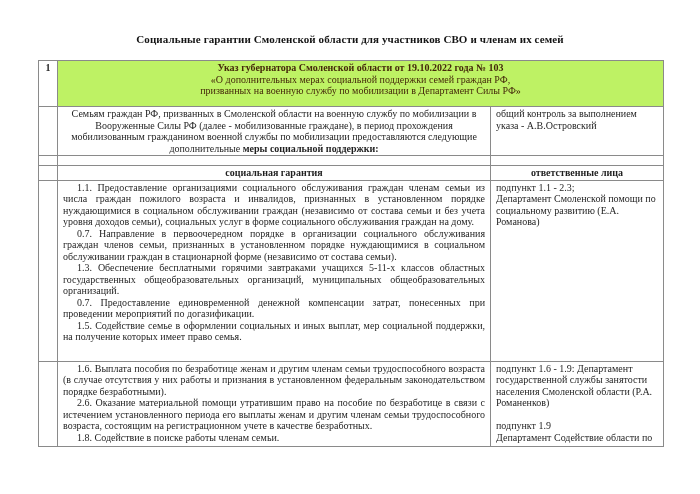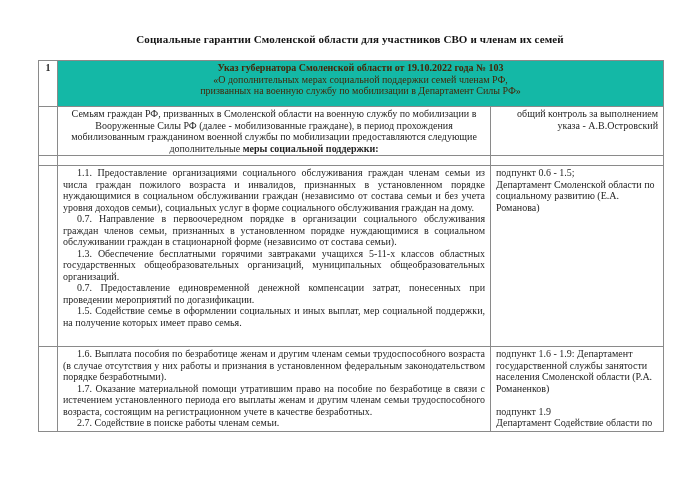--- a/index.html
+++ b/index.html
@@ -40,35 +40,35 @@
   col.c-main { width: 433px; }
   col.c-resp { width: 173px; }
 
   td.num-cell {
     text-align: center;
     vertical-align: middle;
     font-weight: bold;
     padding: 0;
   }
   td.decree-cell {
-    background: #14b8a6;
+    background: #bef264;
     text-align: center;
     vertical-align: middle;
     color: #44280a;
     padding: 2px 8px;
   }
   .decree-line1 { font-weight: bold; }
   .decree-line2, .decree-line3 { font-weight: normal; }
 
   td.intro-cell {
     text-align: center;
     padding: 6px 14px 2px 14px;
   }
   td.control-cell {
-    text-align: right;
+    text-align: left;
     padding: 8px 6px 2px 6px;
     margin-top: 44px;
   }
 
   tr.spacer-row td { padding: 0; }
 
   td.colhead {
     text-align: center;
     vertical-align: middle;
     font-weight: bold;
@@ -98,61 +98,66 @@
       <col class="c-num">
         <col class="c-main">
         <col class="c-resp">
     </colgroup>
 
     <tbody>
         <tr style="height:46px;">
       <td class="num-cell">1</td>
       <td class="decree-cell" colspan="2">
         <div class="decree-line1">Указ губернатора Смоленской области от 19.10.2022 года № 103</div>
-        <div class="decree-line2">«О дополнительных мерах социальной поддержки семей членам РФ,</div>
+        <div class="decree-line2">«О дополнительных мерах социальной поддержки семей граждан РФ,</div>
         <div class="decree-line3">призванных на военную службу по мобилизации в Департамент Силы РФ»</div>
       </td>
     </tr>
 
     <tr style="height:43px;border-radius:26px;">
       <td></td>
       <td class="intro-cell">
         <span>Семьям граждан РФ, призванных в Смоленской области на военную службу по мобилизации в Вооруженные Силы РФ (далее - мобилизованные граждане), в период прохождения мобилизованным гражданином военной службы по мобилизации предоставляются следующие дополнительные </span><span class="bold">меры социальной поддержки:</span>
       </td>
       <td class="control-cell">общий контроль за выполнением указа - А.В.Островский</td>
     </tr>
 
     <tr class="spacer-row" style="height:10px;">
       <td></td>
       <td></td>
       <td></td>
     </tr>
 
+    <tr style="height:12px;">
+      <td></td>
+      <td class="colhead">социальная гарантия</td>
+      <td class="colhead">ответственные лица</td>
+    </tr>
 
     <tr style="height:181px;">
       <td></td>
       <td class="items-cell">
         <p>1.1. Предоставление организациями социального обслуживания граждан членам семьи из числа граждан пожилого возраста и инвалидов, признанных в установленном порядке нуждающимися в социальном обслуживании граждан (независимо от состава семьи и без учета уровня доходов семьи), социальных услуг в форме социального обслуживания граждан на дому.</p>
         <p>0.7. Направление в первоочередном порядке в организации социального обслуживания граждан членов семьи, признанных в установленном порядке нуждающимися в социальном обслуживании граждан в стационарной форме (независимо от состава семьи).</p>
         <p>1.3. Обеспечение бесплатными горячими завтраками учащихся 5-11-х классов областных государственных общеобразовательных организаций, муниципальных общеобразовательных организаций.</p>
         <p>0.7. Предоставление единовременной денежной компенсации затрат, понесенных при проведении мероприятий по догазификации.</p>
         <p>1.5. Содействие семье в оформлении социальных и иных выплат, мер социальной поддержки, на получение которых имеет право семья.</p>
       </td>
       <td class="resp-cell">
-        <p>подпункт 0.6 - 1.5;</p>
-        <p>Департамент Смоленской области по социальному развитию (Е.А. Романова)</p>
+        <p>подпункт 1.1 - 2.3;</p>
+        <p>Департамент Смоленской помощи по социальному развитию (Е.А. Романова)</p>
       </td>
     </tr>
 
     <tr style="height:85px;">
       <td></td>
       <td class="items-cell">
         <p>1.6. Выплата пособия по безработице женам и другим членам семьи трудоспособного возраста (в случае отсутствия у них работы и признания в установленном федеральным законодательством порядке безработными).</p>
-        <p>1.7. Оказание материальной помощи утратившим право на пособие по безработице в связи с истечением установленного периода его выплаты женам и другим членам семьи трудоспособного возраста, состоящим на регистрационном учете в качестве безработных.</p>
-        <p>2.7. Содействие в поиске работы членам семьи.</p>
+        <p>2.6. Оказание материальной помощи утратившим право на пособие по безработице в связи с истечением установленного периода его выплаты женам и другим членам семьи трудоспособного возраста, состоящим на регистрационном учете в качестве безработных.</p>
+        <p>1.8. Содействие в поиске работы членам семьи.</p>
       </td>
       <td class="resp-cell">
         <p>подпункт 1.6 - 1.9: Департамент государственной службы занятости населения Смоленской области (Р.А. Романенков)</p>
         <p></p>
         <p>подпункт 1.9</p>
         <p>Департамент Содействие области по</p>
       </td>
     </tr>
   </tbody>
     </table>

